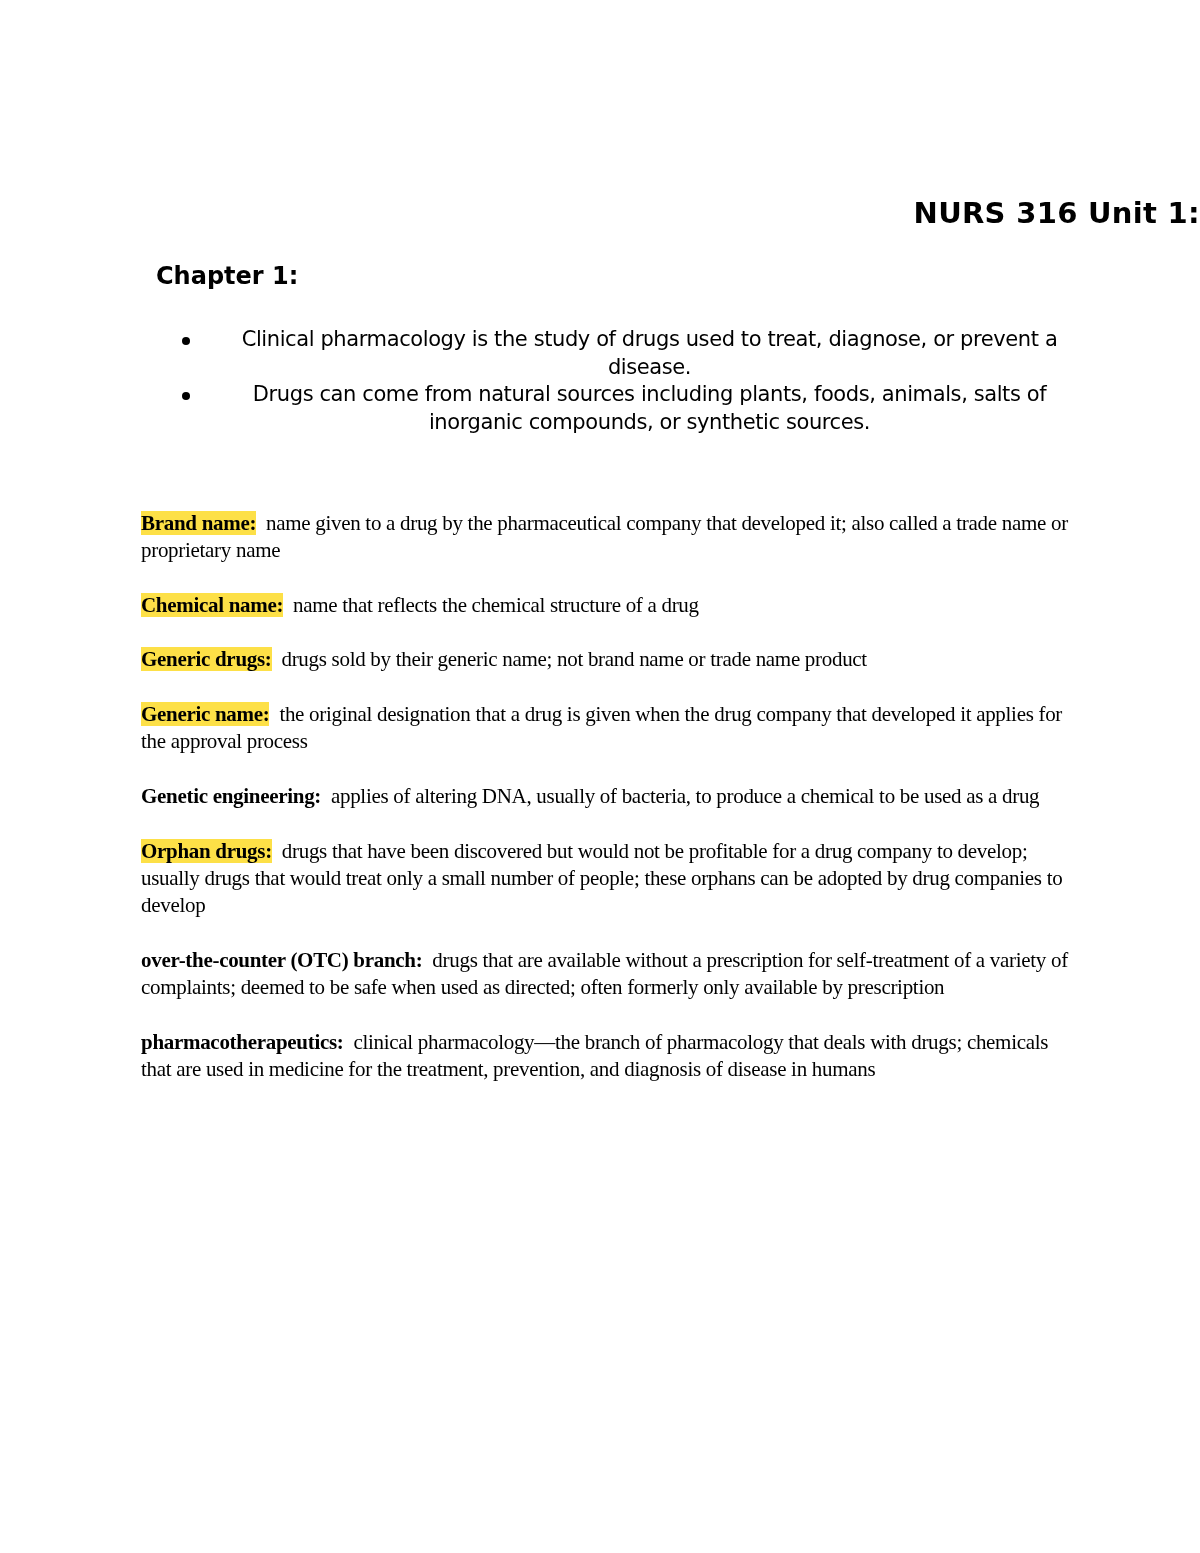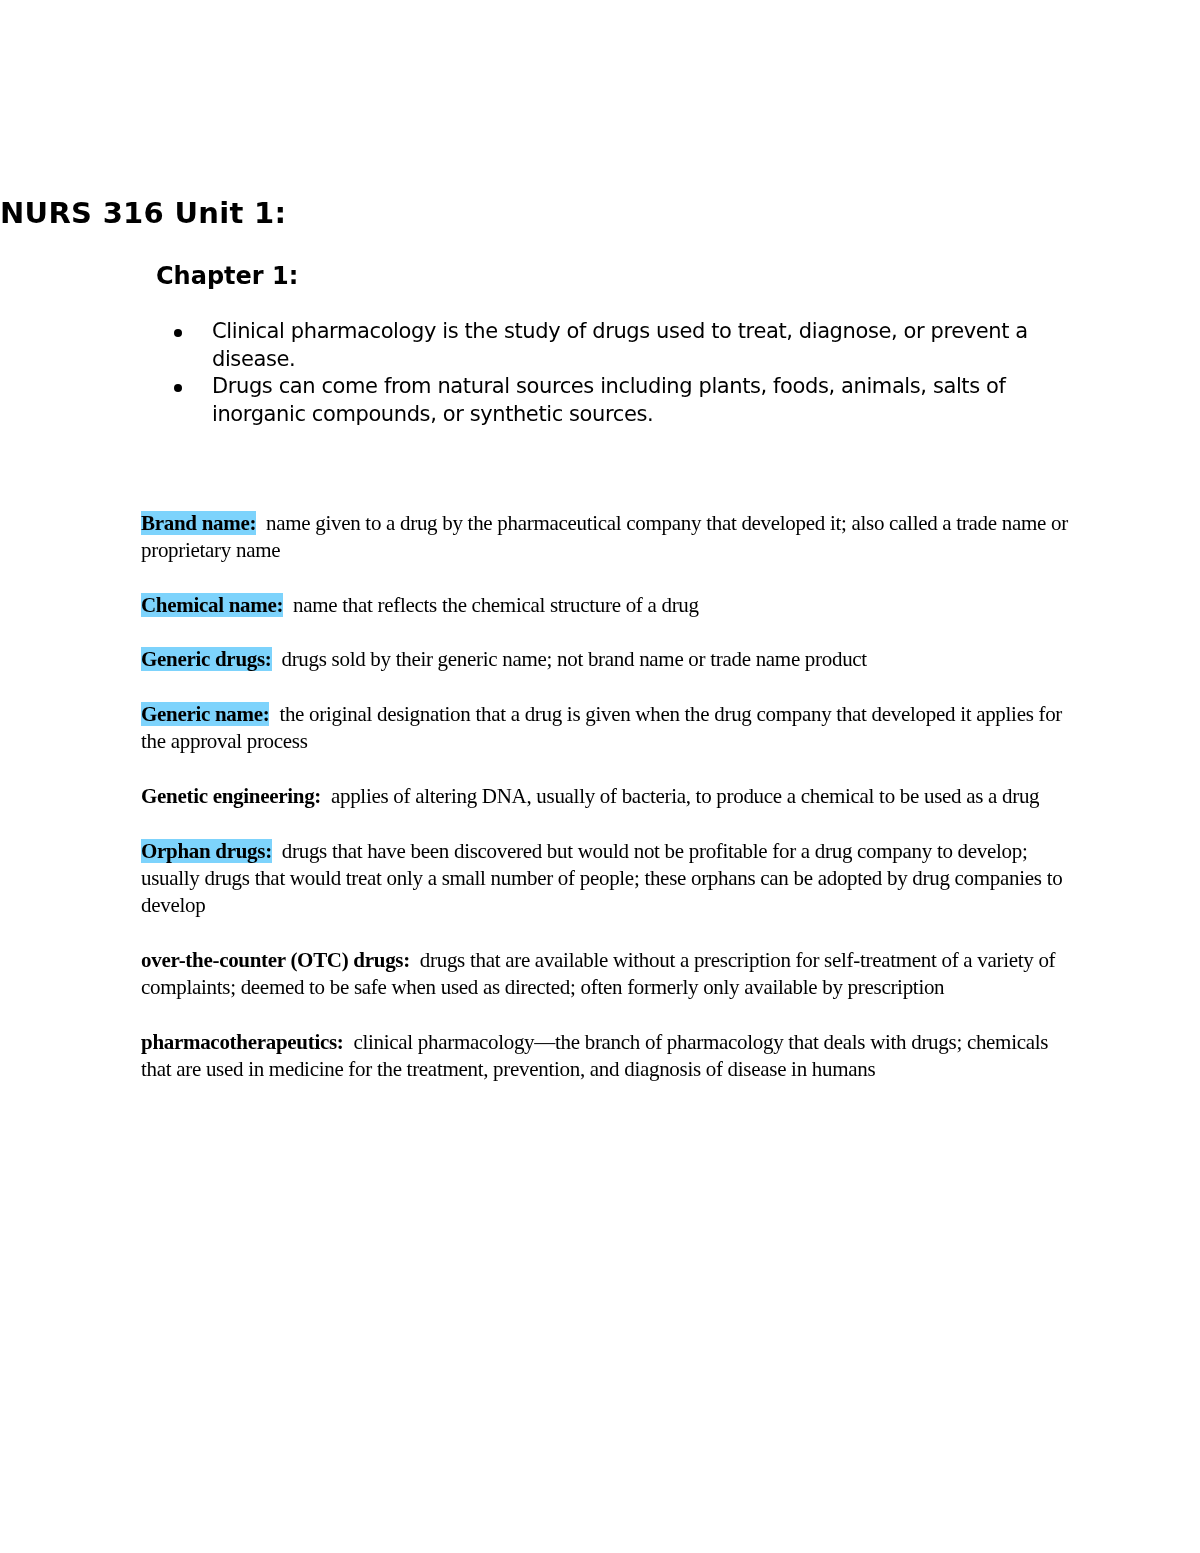--- a/index.html
+++ b/index.html
@@ -1,57 +1,57 @@
 <!DOCTYPE html>
 <html><head>
 <meta charset="utf-8">
 <style>
   html, body { margin: 0; padding: 0; background: #ffffff; }
   body { width: 1200px; height: 1553px; position: relative; overflow: hidden; color: #000; }
   .page { position: absolute; left: 0; top: 0; width: 1200px; height: 1553px; }
   .title {
-    position: absolute; left: 0; width: 1200px; top: 196px; text-align: left;
+    position: absolute; left: 0; width: 1200px; top: 196px; text-align: right;
     font-family: "DejaVu Sans", sans-serif; font-weight: bold; font-size: 29px; letter-spacing: 0.3px;
   }
   .chapter {
     position: absolute; left: 156px; top: 262px;
     font-family: "DejaVu Sans", sans-serif; font-weight: bold; font-size: 24px;
   }
   .bullets {
-    position: absolute; left: 141px; top: 318px; width: 930px; margin: 0; padding: 0; list-style: none;
-    font-family: "DejaVu Sans", sans-serif; font-size: 21px; line-height: 27.5px; letter-spacing: -0.4px;
+    position: absolute; left: 141px; top: 318px; width: 930px; margin: 8px; padding: 0; list-style: none;
+    font-family: "DejaVu Sans", sans-serif; font-size: 21px; line-height: 27.5px; letter-spacing: -0.4px; text-align: center;
   }
   .bullets li { position: relative; padding-left: 71px; }
   .bullets li .dot {
     position: absolute; left: 33px; top: 11px; width: 8px; height: 8px; border-radius: 50%; background: #000;
   }
   .defs {
     position: absolute; left: 141px; top: 510px; width: 930px;
     font-family: "Liberation Serif", serif; font-size: 21px; line-height: 27.3px; letter-spacing: -0.3px;
   }
   .def { margin: 0 0 27.3px 0; }
   .term { font-weight: bold; }
   .term.plain { font-weight: normal; }
-  .hl { background: #7dd3fc; }
+  .hl { background: #fde047; }
 </style>
 </head>
 <body>
 
 <div class="page">
   <div class="title">NURS 316 Unit 1:</div>
   <div class="chapter">Chapter 1:</div>
 
   <ul class="bullets">
     <li><span class="dot"></span><span>Clinical pharmacology is the study of drugs used to treat, diagnose, or prevent a disease.</span></li>
     <li><span class="dot"></span><span>Drugs can come from natural sources including plants, foods, animals, salts of inorganic compounds, or synthetic sources.</span></li>
   </ul>
 
   <div class="defs">
     <p class="def"><span class="term hl">Brand name:</span>&nbsp; <span>name given to a drug by the pharmaceutical company that developed it; also called a trade name or proprietary name</span></p>
     <p class="def"><span class="term hl">Chemical name:</span>&nbsp; <span>name that reflects the chemical structure of a drug</span></p>
     <p class="def"><span class="term hl">Generic drugs:</span>&nbsp; <span>drugs sold by their generic name; not brand name or trade name product</span></p>
     <p class="def"><span class="term hl">Generic name:</span>&nbsp; <span>the original designation that a drug is given when the drug company that developed it applies for the approval process</span></p>
     <p class="def"><span class="term">Genetic engineering:</span>&nbsp; <span>applies of altering DNA, usually of bacteria, to produce a chemical to be used as a drug</span></p>
     <p class="def"><span class="term hl">Orphan drugs:</span>&nbsp; <span>drugs that have been discovered but would not be profitable for a drug company to develop; usually drugs that would treat only a small number of people; these orphans can be adopted by drug companies to develop</span></p>
-    <p class="def"><span class="term">over-the-counter (OTC) drugs:</span>&nbsp; <span>drugs that are available without a prescription for self-treatment of a variety of complaints; deemed to be safe when used as directed; often formerly only available by prescription</span></p>
+    <p class="def"><span class="term">over-the-counter (OTC) branch:</span>&nbsp; <span>drugs that are available without a prescription for self-treatment of a variety of complaints; deemed to be safe when used as directed; often formerly only available by prescription</span></p>
     <p class="def"><span class="term">pharmacotherapeutics:</span>&nbsp; <span>clinical pharmacology—the branch of pharmacology that deals with drugs; chemicals that are used in medicine for the treatment, prevention, and diagnosis of disease in humans</span></p>
   </div>
 </div>
 
 </body></html>

